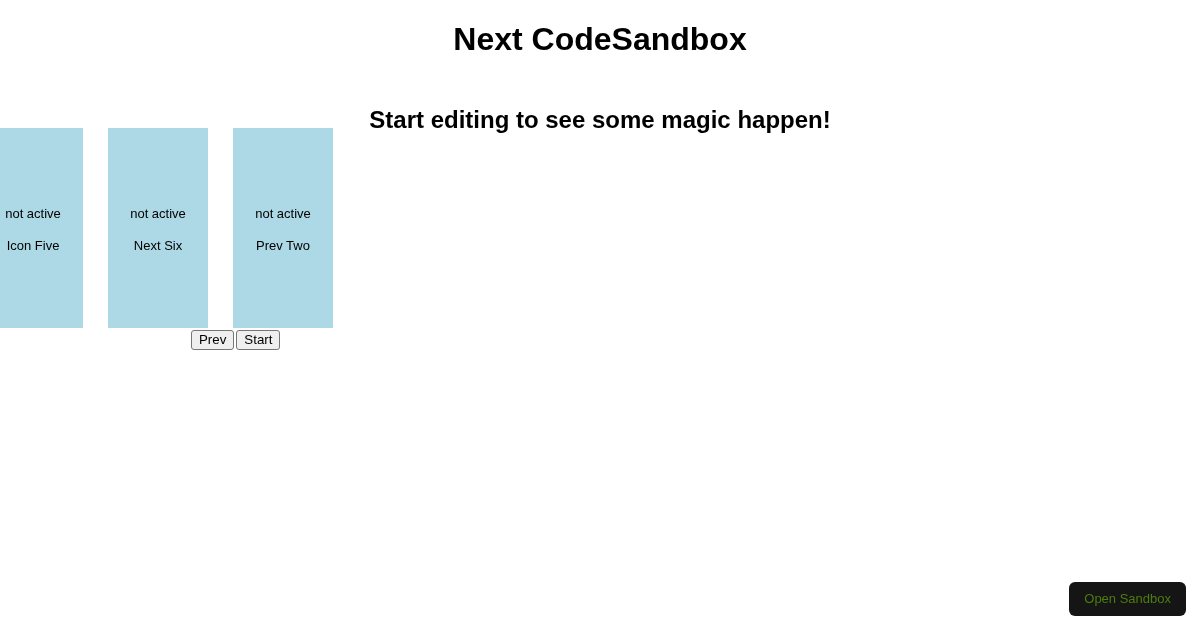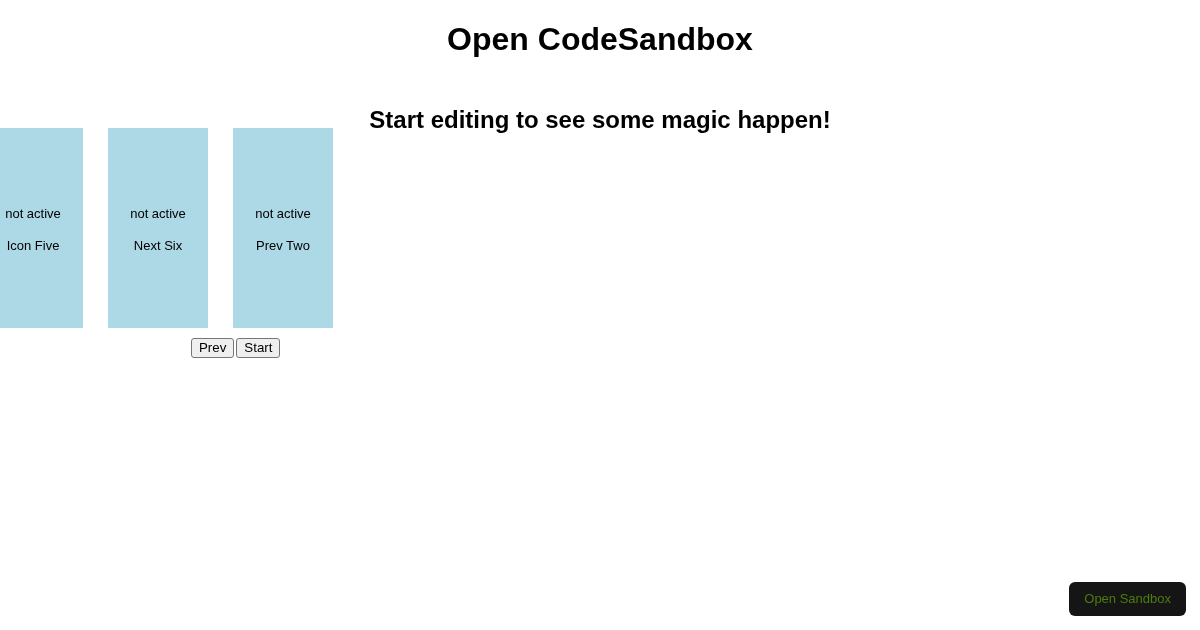--- a/index.html
+++ b/index.html
@@ -111,21 +111,21 @@
     left: 190px;
     top: 330px;
     display: flex;
     gap: 0px;
   }
   .nav-btn {
     font-family: "Liberation Sans", sans-serif;
     font-size: 13.3px;
     line-height: normal;
     padding: 1px 7px 2px 7px;
-    margin: 8px 1px;
+    margin: 0 1px;
     background: #efefef;
     color: #000000;
     border: 1px solid #767676;
     border-radius: 3px;
     cursor: pointer;
   }
 
   
   .open-sandbox {
     position: absolute;
@@ -138,21 +138,21 @@
     padding: 9px 15px;
     border: none;
     border-radius: 6px;
     font-family: "Liberation Sans", sans-serif;
     cursor: pointer;
   }
 </style>
 </head>
 <body>
 
-<h1 class="app-title">Open CodeSandbox</h1>
+<h1 class="app-title">Next CodeSandbox</h1>
 <h2 class="app-subtitle">Start editing to see some magic happen!</h2>
 
 <div class="carousel">
   <div class="carousel-track">
 
     <div class="card">
       <div class="card-state">not active</div>
 
       <div class="card-name">Icon Five</div>
     </div>

